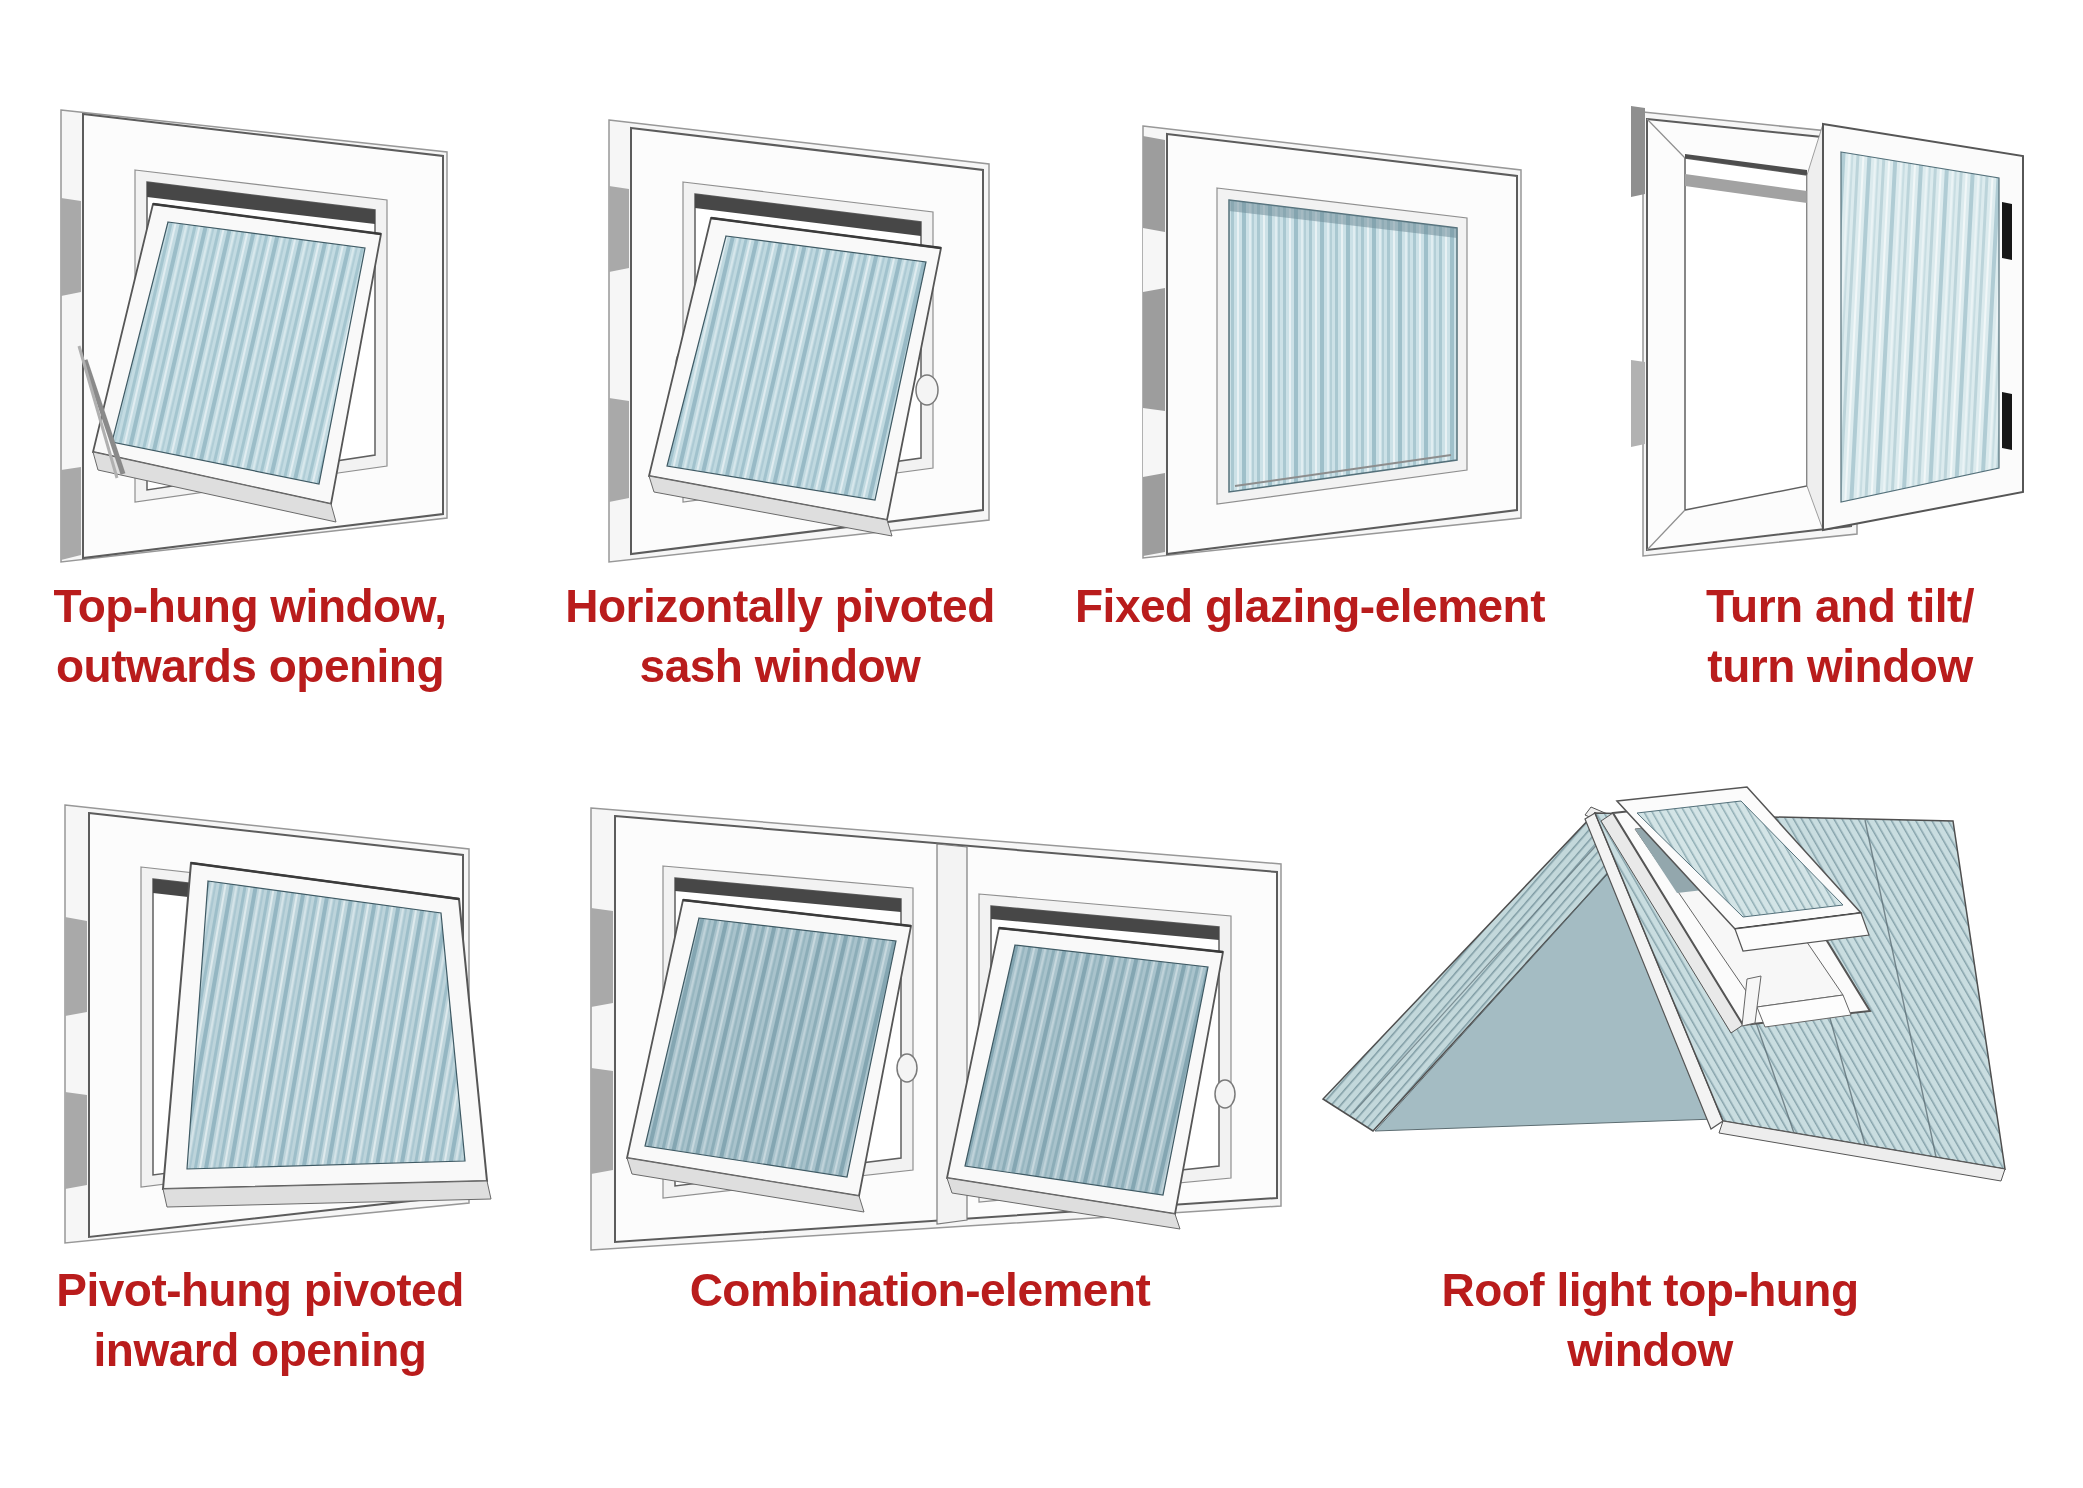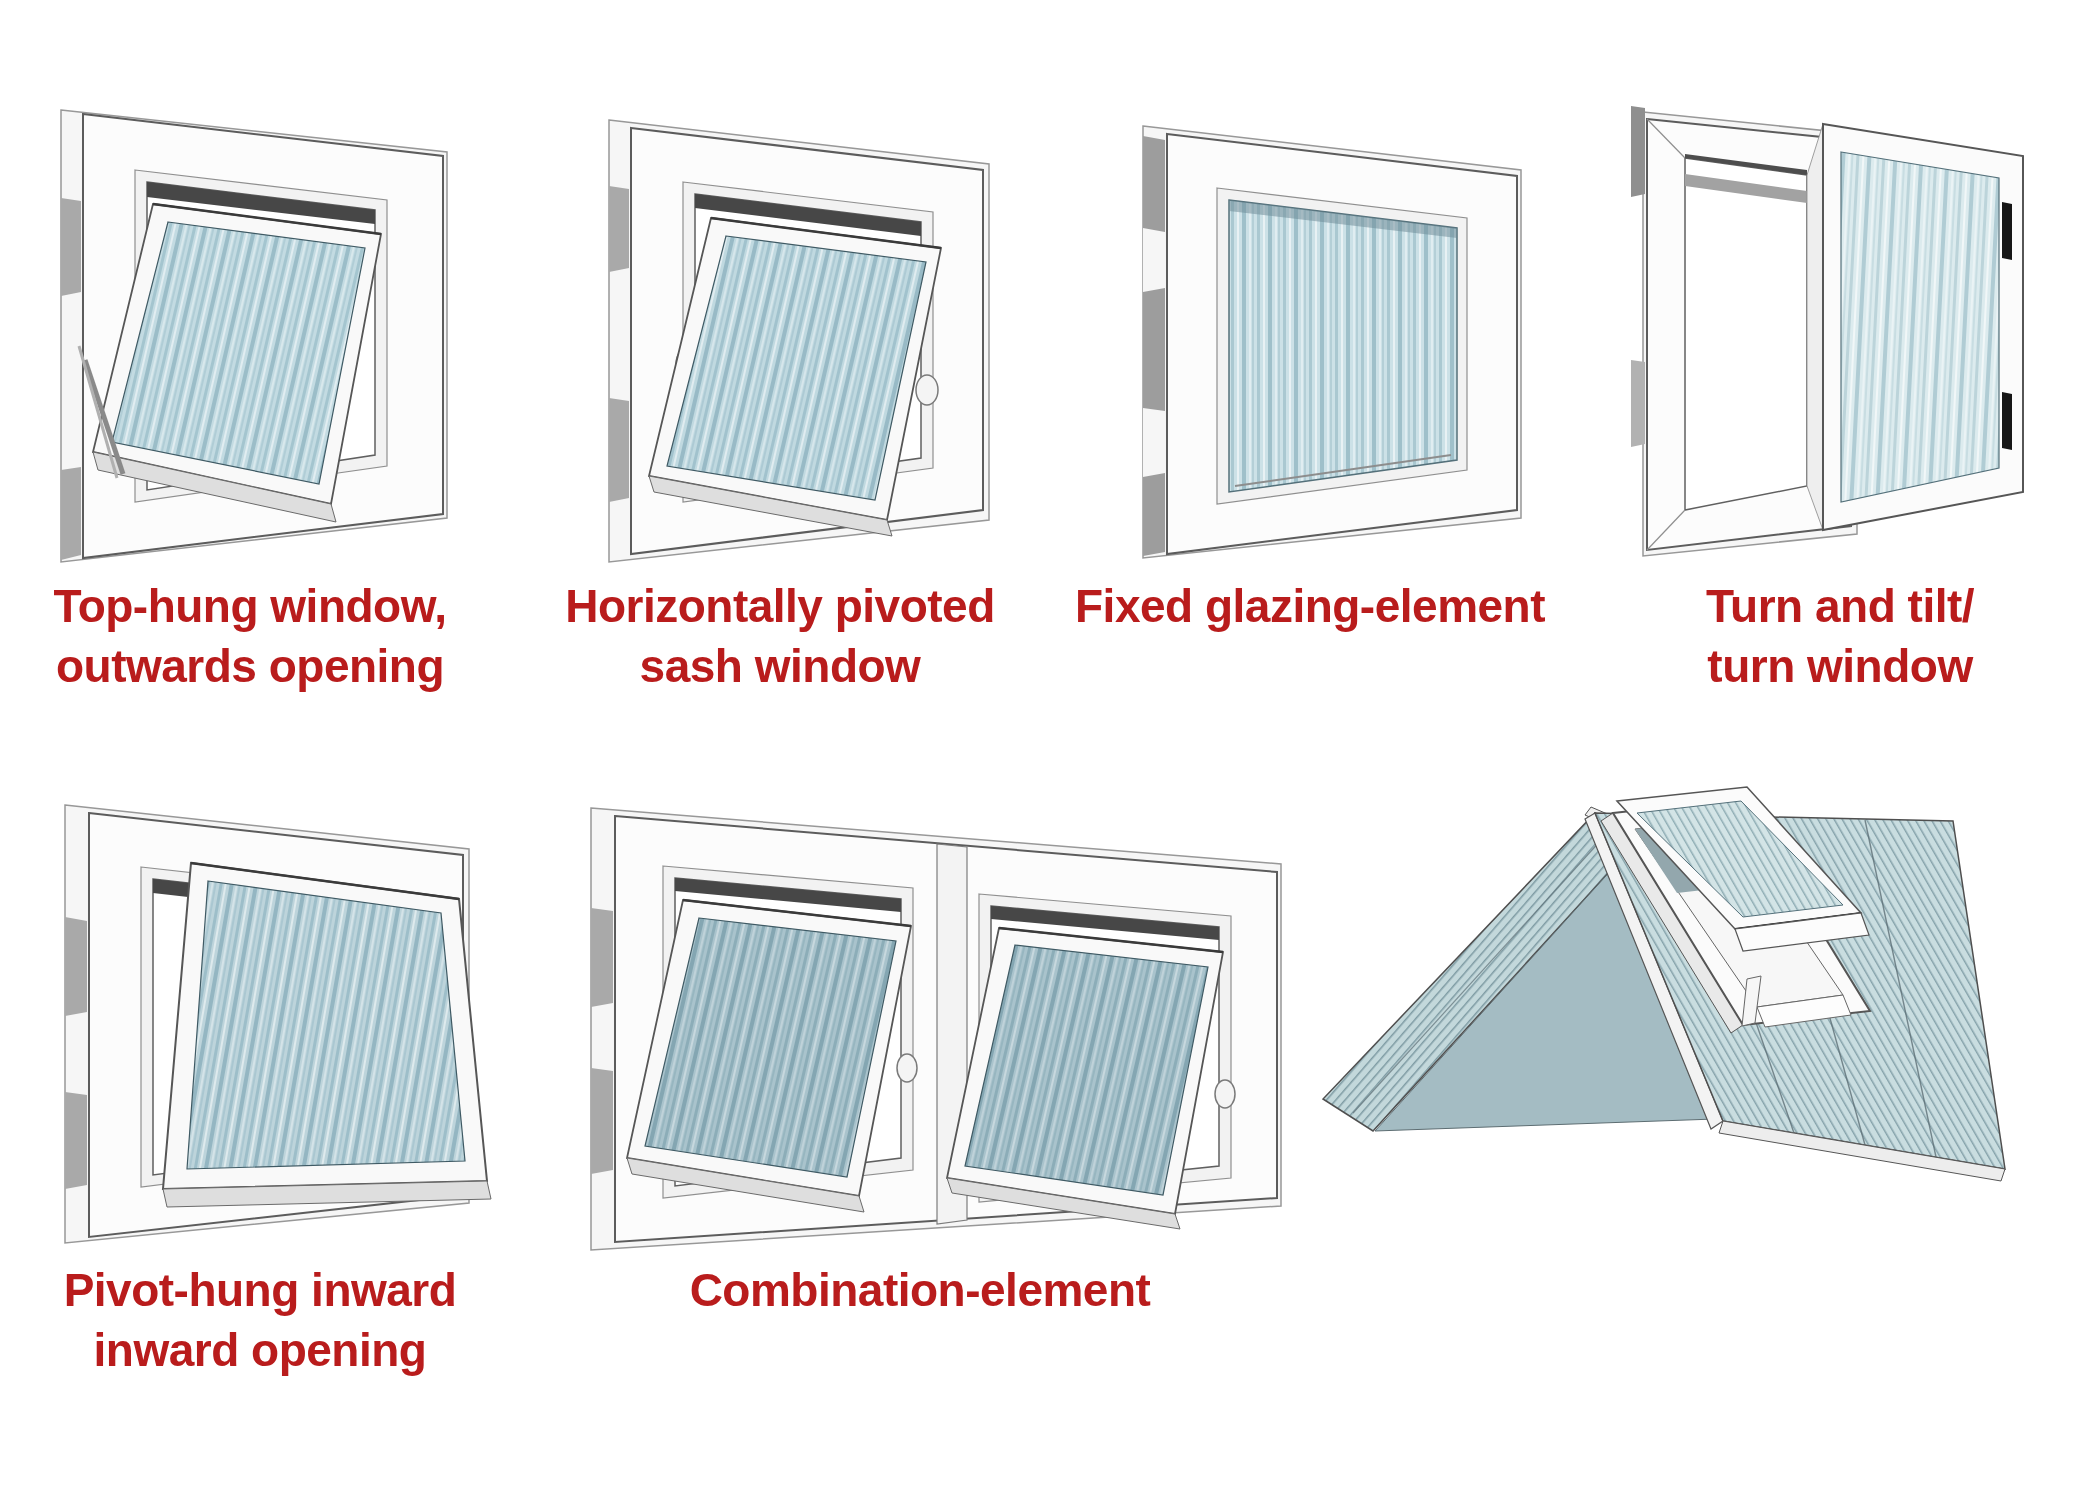--- a/index.html
+++ b/index.html
@@ -218,21 +218,21 @@
         <polygon points="108,122 354,150 354,164 108,136" fill="#474747"></polygon>
       </g>
       <g>
         <polygon points="146,106 414,142 442,424 118,432" fill="#f9f9f9" stroke="#565656" stroke-width="2"></polygon>
         <polygon points="163,124 396,156 420,404 142,412" fill="url(#g5)" stroke="#3f5a64" stroke-width="1.2"></polygon>
         <polygon points="118,432 442,424 446,442 122,450" fill="#dedede" stroke="#6a6a6a" stroke-width="1"></polygon>
         <line x1="146" y1="106" x2="414" y2="142" stroke="#3a3a3a" stroke-width="2.5"></line>
       </g>
     </svg>
     <figcaption class="lbl">
-      <div>Pivot-hung inward</div>
+      <div>Pivot-hung pivoted</div>
       <div>inward opening</div>
     </figcaption>
   </figure>
 
   <figure class="win" id="w6">
     <svg width="730" height="490" viewBox="0 0 730 490">
       <defs>
         <pattern id="g6" width="24" height="50" patternUnits="userSpaceOnUse" patternTransform="rotate(13)">
           <rect width="24" height="50" fill="#a9c3cc"></rect>
           <rect x="2" width="3" height="50" fill="#8cadb8"></rect>
@@ -313,15 +313,19 @@
         <polygon points="340,46 428,36 548,212 462,224" fill="#f7f7f7" stroke="#666666" stroke-width="1"></polygon>
         <polygon points="340,46 428,36 470,100 382,110" fill="#93a7ad"></polygon>
         <polygon points="462,224 548,212 556,232 470,244" fill="#fdfdfd" stroke="#666666" stroke-width="1"></polygon>
         <polygon points="452,196 466,193 460,240 447,243" fill="#f6f6f6" stroke="#666666" stroke-width="1"></polygon>
         <polygon points="322,18 452,4 566,130 440,146" fill="#fbfbfb" stroke="#555555" stroke-width="1.5"></polygon>
         <polygon points="342,30 446,18 548,122 448,134" fill="url(#r7S)" stroke="#54707a" stroke-width="1"></polygon>
         <line x1="440" y1="146" x2="566" y2="130" stroke="#333333" stroke-width="2"></line>
         <polygon points="440,146 566,130 574,152 448,168" fill="#fcfcfc" stroke="#555555" stroke-width="1.2"></polygon>
       </g>
     </svg>
+    <figcaption class="lbl">
+      <div>Roof light top-hung</div>
+      <div>window</div>
+    </figcaption>
   </figure>
 
 </div>
 
 </body></html>

